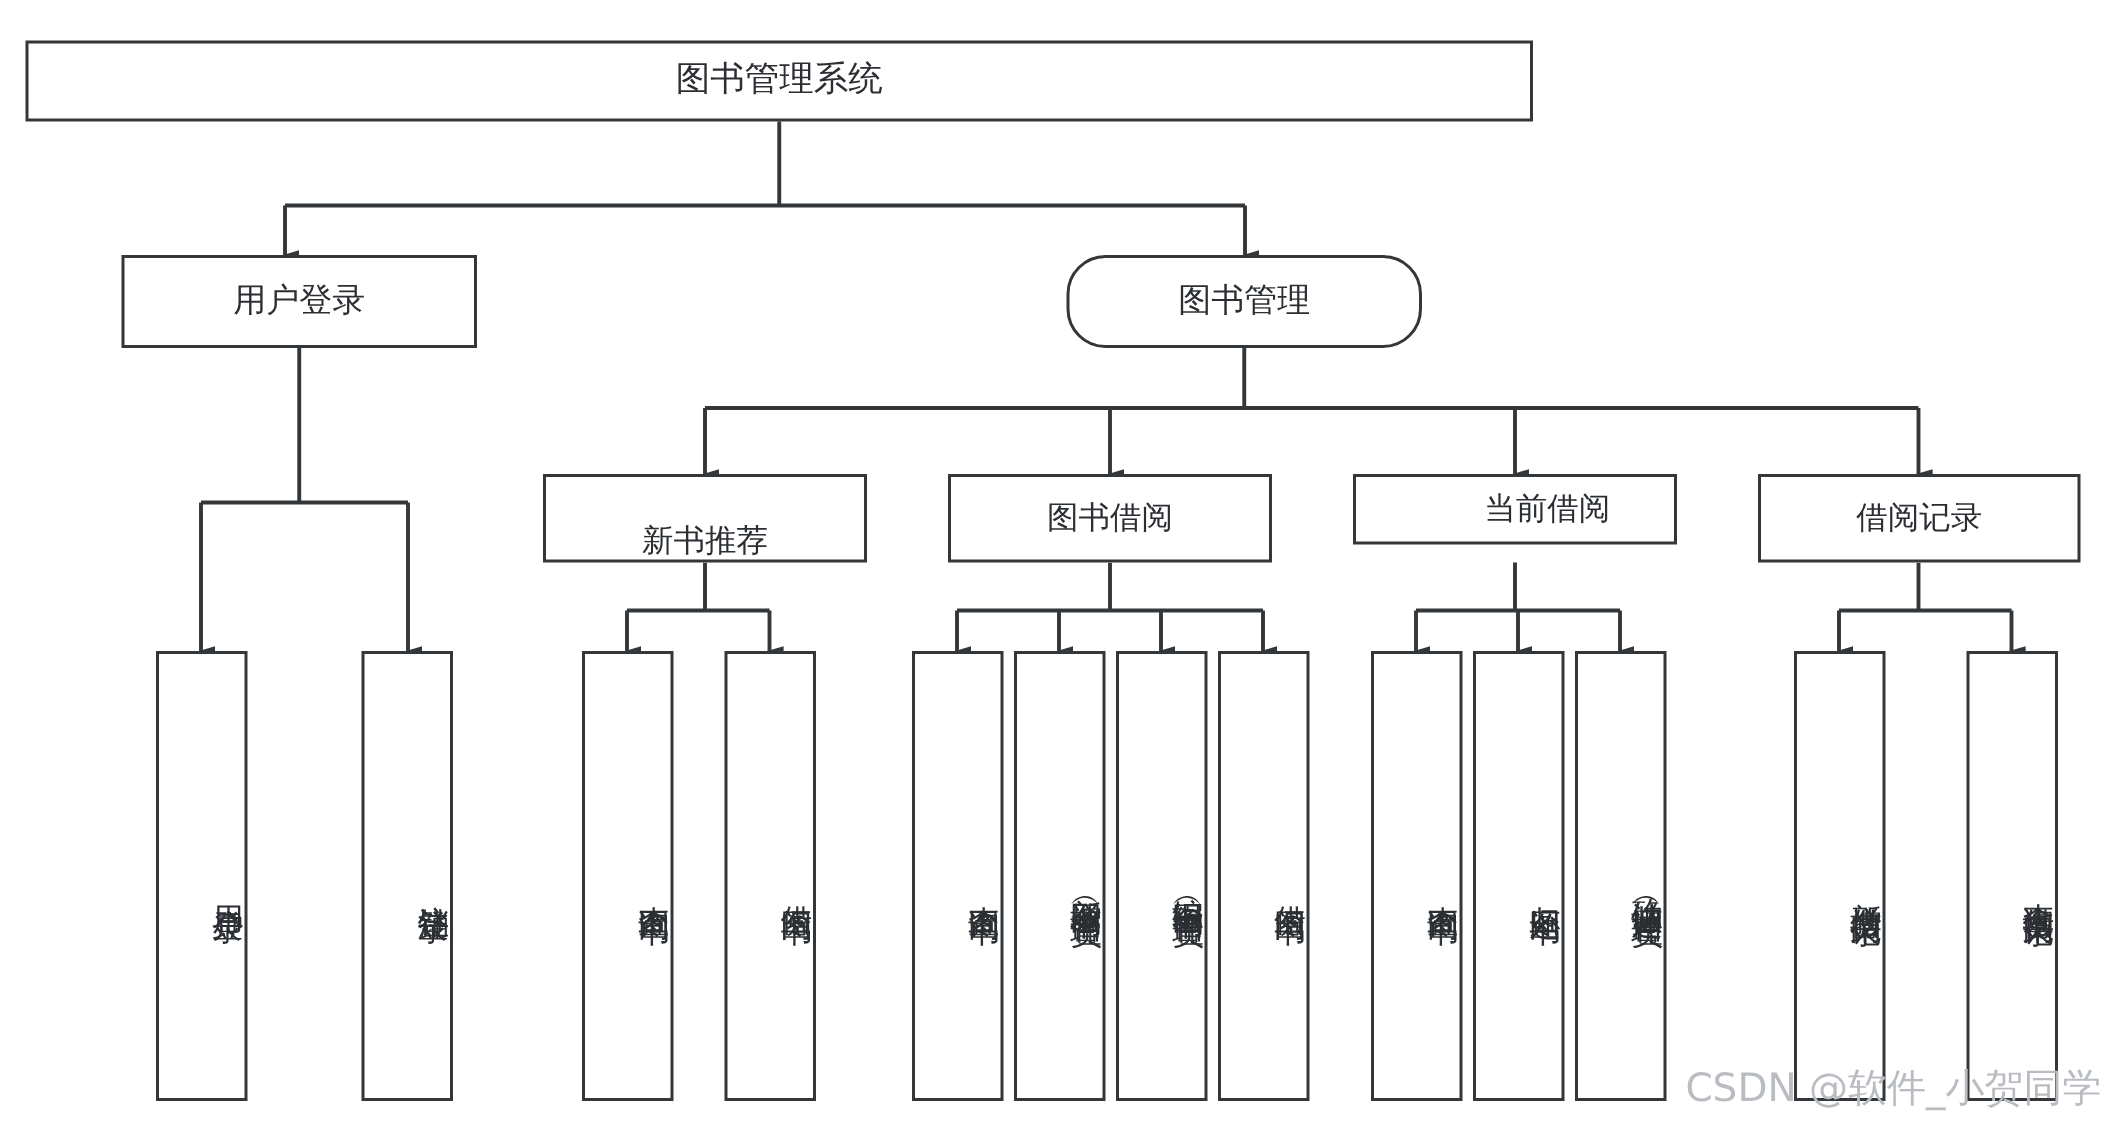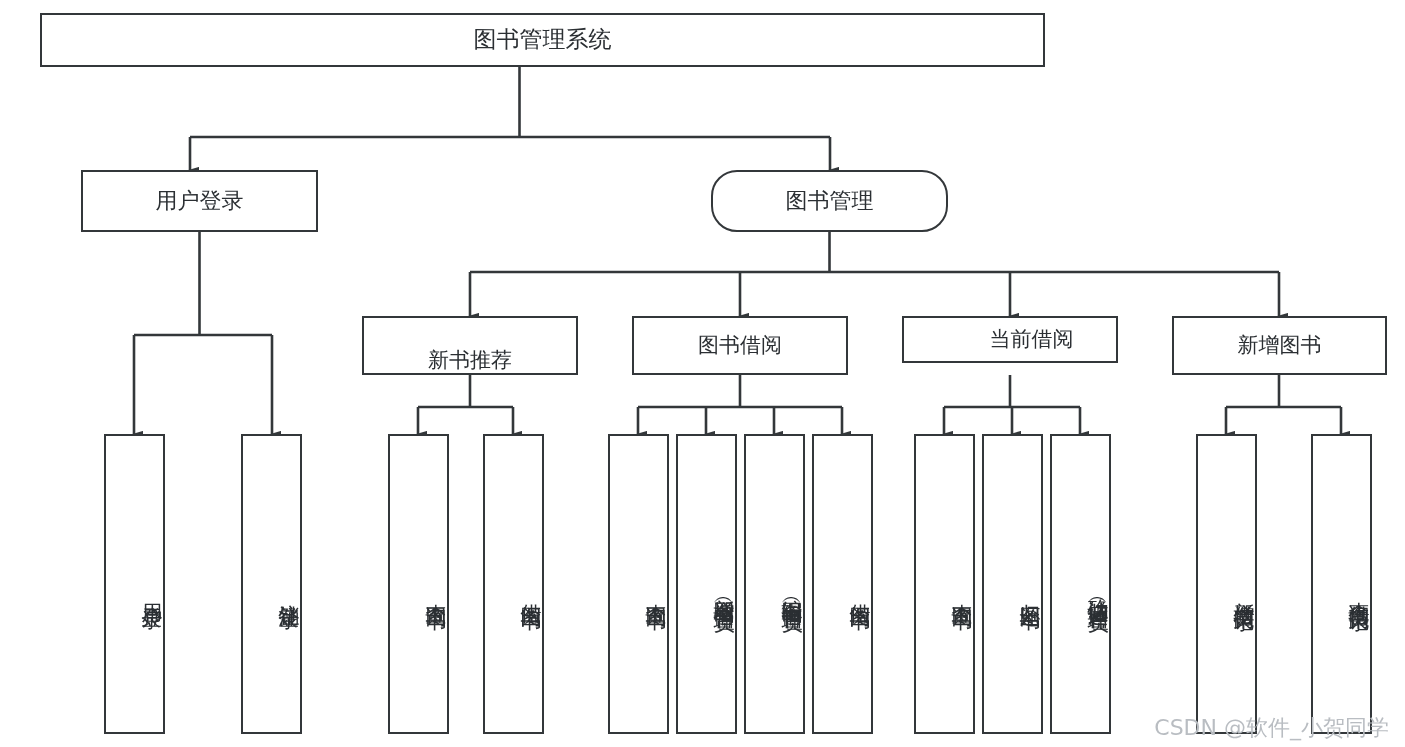--- a/index.html
+++ b/index.html
@@ -41,23 +41,23 @@
     white-space:nowrap;
   }
   .node.leaf > span{
     writing-mode:vertical-rl;
     text-orientation:upright;
     display:block;
   }
 
   #watermark{
     position:absolute;
-    right:16px;
+    right:4px;
     bottom:4px;
-    font-size:22px;
+    font-size:26px;
     color:#b9bdc2;
     white-space:nowrap;
     z-index:6;
     font-family:"DejaVu Sans","Liberation Sans",sans-serif;
   }
 </style>
 </head>
 <body>
 
 <div id="canvas">
@@ -107,42 +107,42 @@
       <path d="M1012,407 L1012,434" marker-end="url(#arrow)"></path>
       <path d="M1080,407 L1080,434" marker-end="url(#arrow)"></path>
 
       <path d="M1279,375 L1279,407"></path>
       <path d="M1226,407 L1341,407"></path>
       <path d="M1226,407 L1226,434" marker-end="url(#arrow)"></path>
       <path d="M1341,407 L1341,434" marker-end="url(#arrow)"></path>
     </g>
   </svg>
 
-  <div class="node root" style="left:17px;top:13px;width:1005px;height:54px;margin-left:23px;">
+  <div class="node root" style="left:17px;top:27px;width:1005px;height:54px;">
     <span>图书管理系统</span>
   </div>
 
   <div class="node l1" style="left:81px;top:170px;width:237px;height:62px;">
     <span>用户登录</span>
   </div>
   <div class="node l1" style="left:711px;top:170px;width:237px;height:62px;border-radius:26px;">
     <span>图书管理</span>
   </div>
 
   <div class="node l2" style="left:362px;top:316px;width:216px;height:59px;align-items:flex-end;">
     <span>新书推荐</span>
   </div>
   <div class="node l2" style="left:632px;top:316px;width:216px;height:59px;">
     <span>图书借阅</span>
   </div>
   <div class="node l2" style="left:902px;top:316px;width:216px;height:47px;padding-left:43px;">
     <span>当前借阅</span>
   </div>
   <div class="node l2" style="left:1172px;top:316px;width:215px;height:59px;">
-    <span>新增图书</span>
+    <span>借阅记录</span>
   </div>
 
   <div class="node leaf" style="left:104px;top:434px;width:61px;height:300px;">
     <span>用户登录</span>
   </div>
   <div class="node leaf" style="left:241px;top:434px;width:61px;height:300px;">
     <span>注销登录</span>
   </div>
 
   <div class="node leaf" style="left:388px;top:434px;width:61px;height:300px;">

